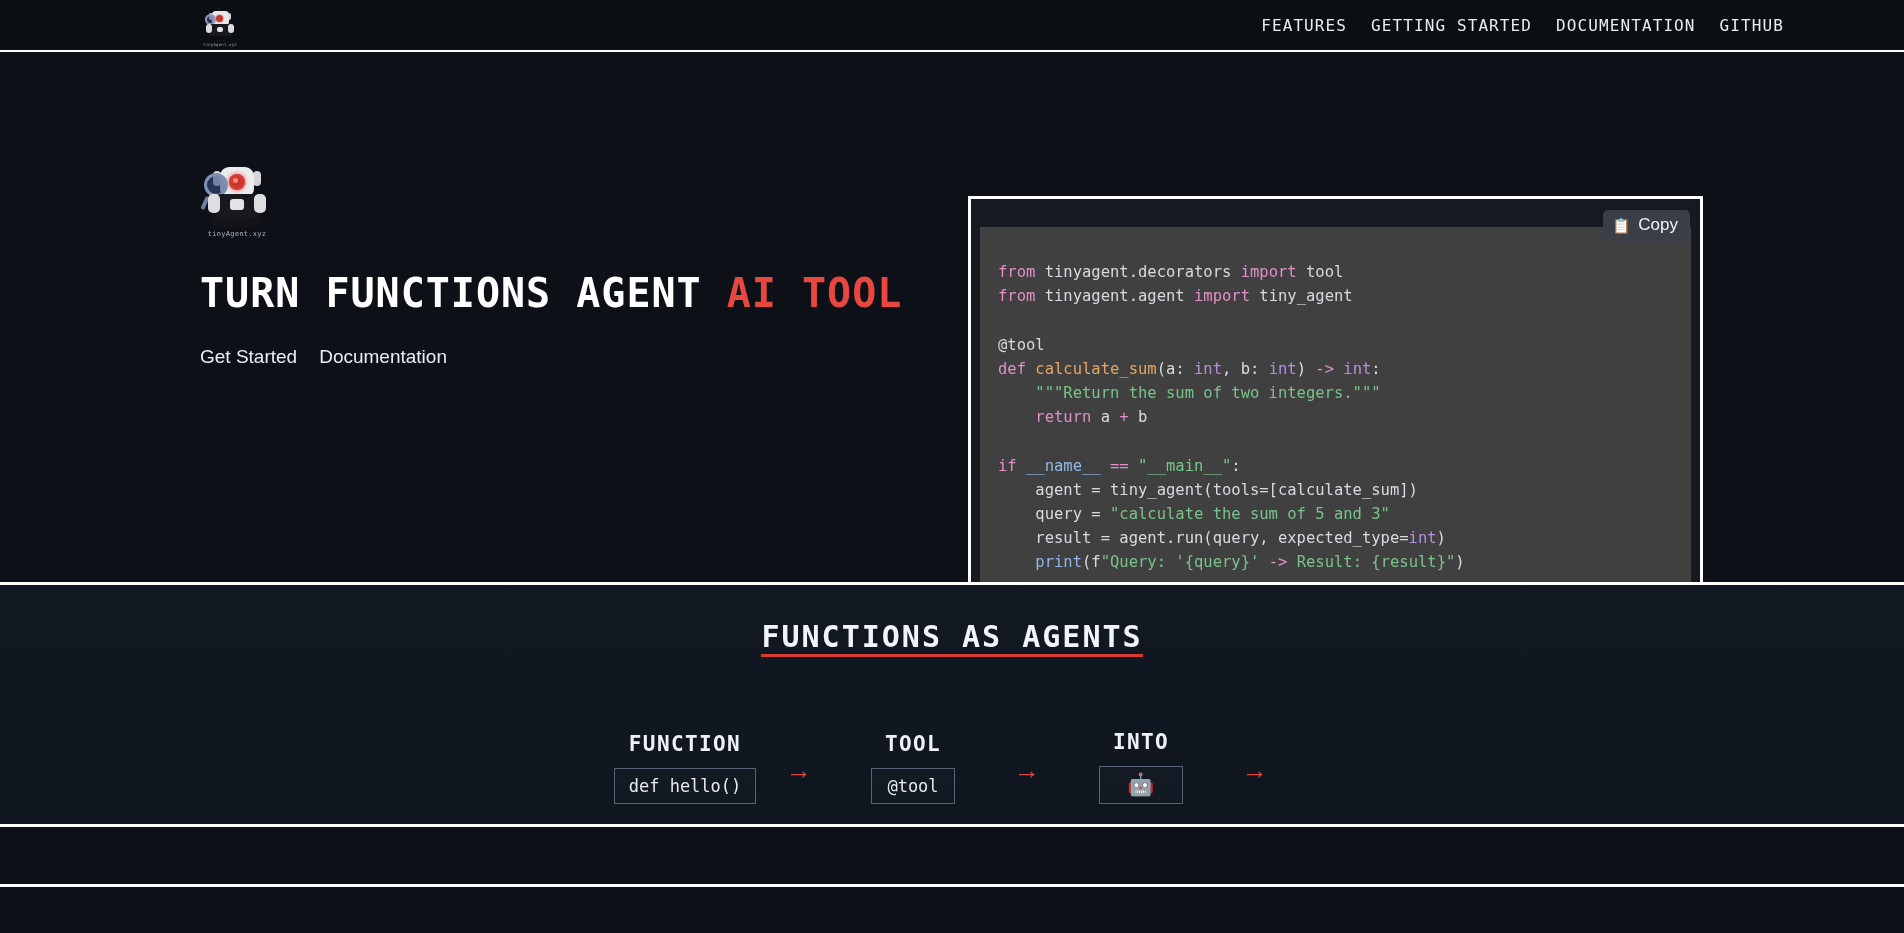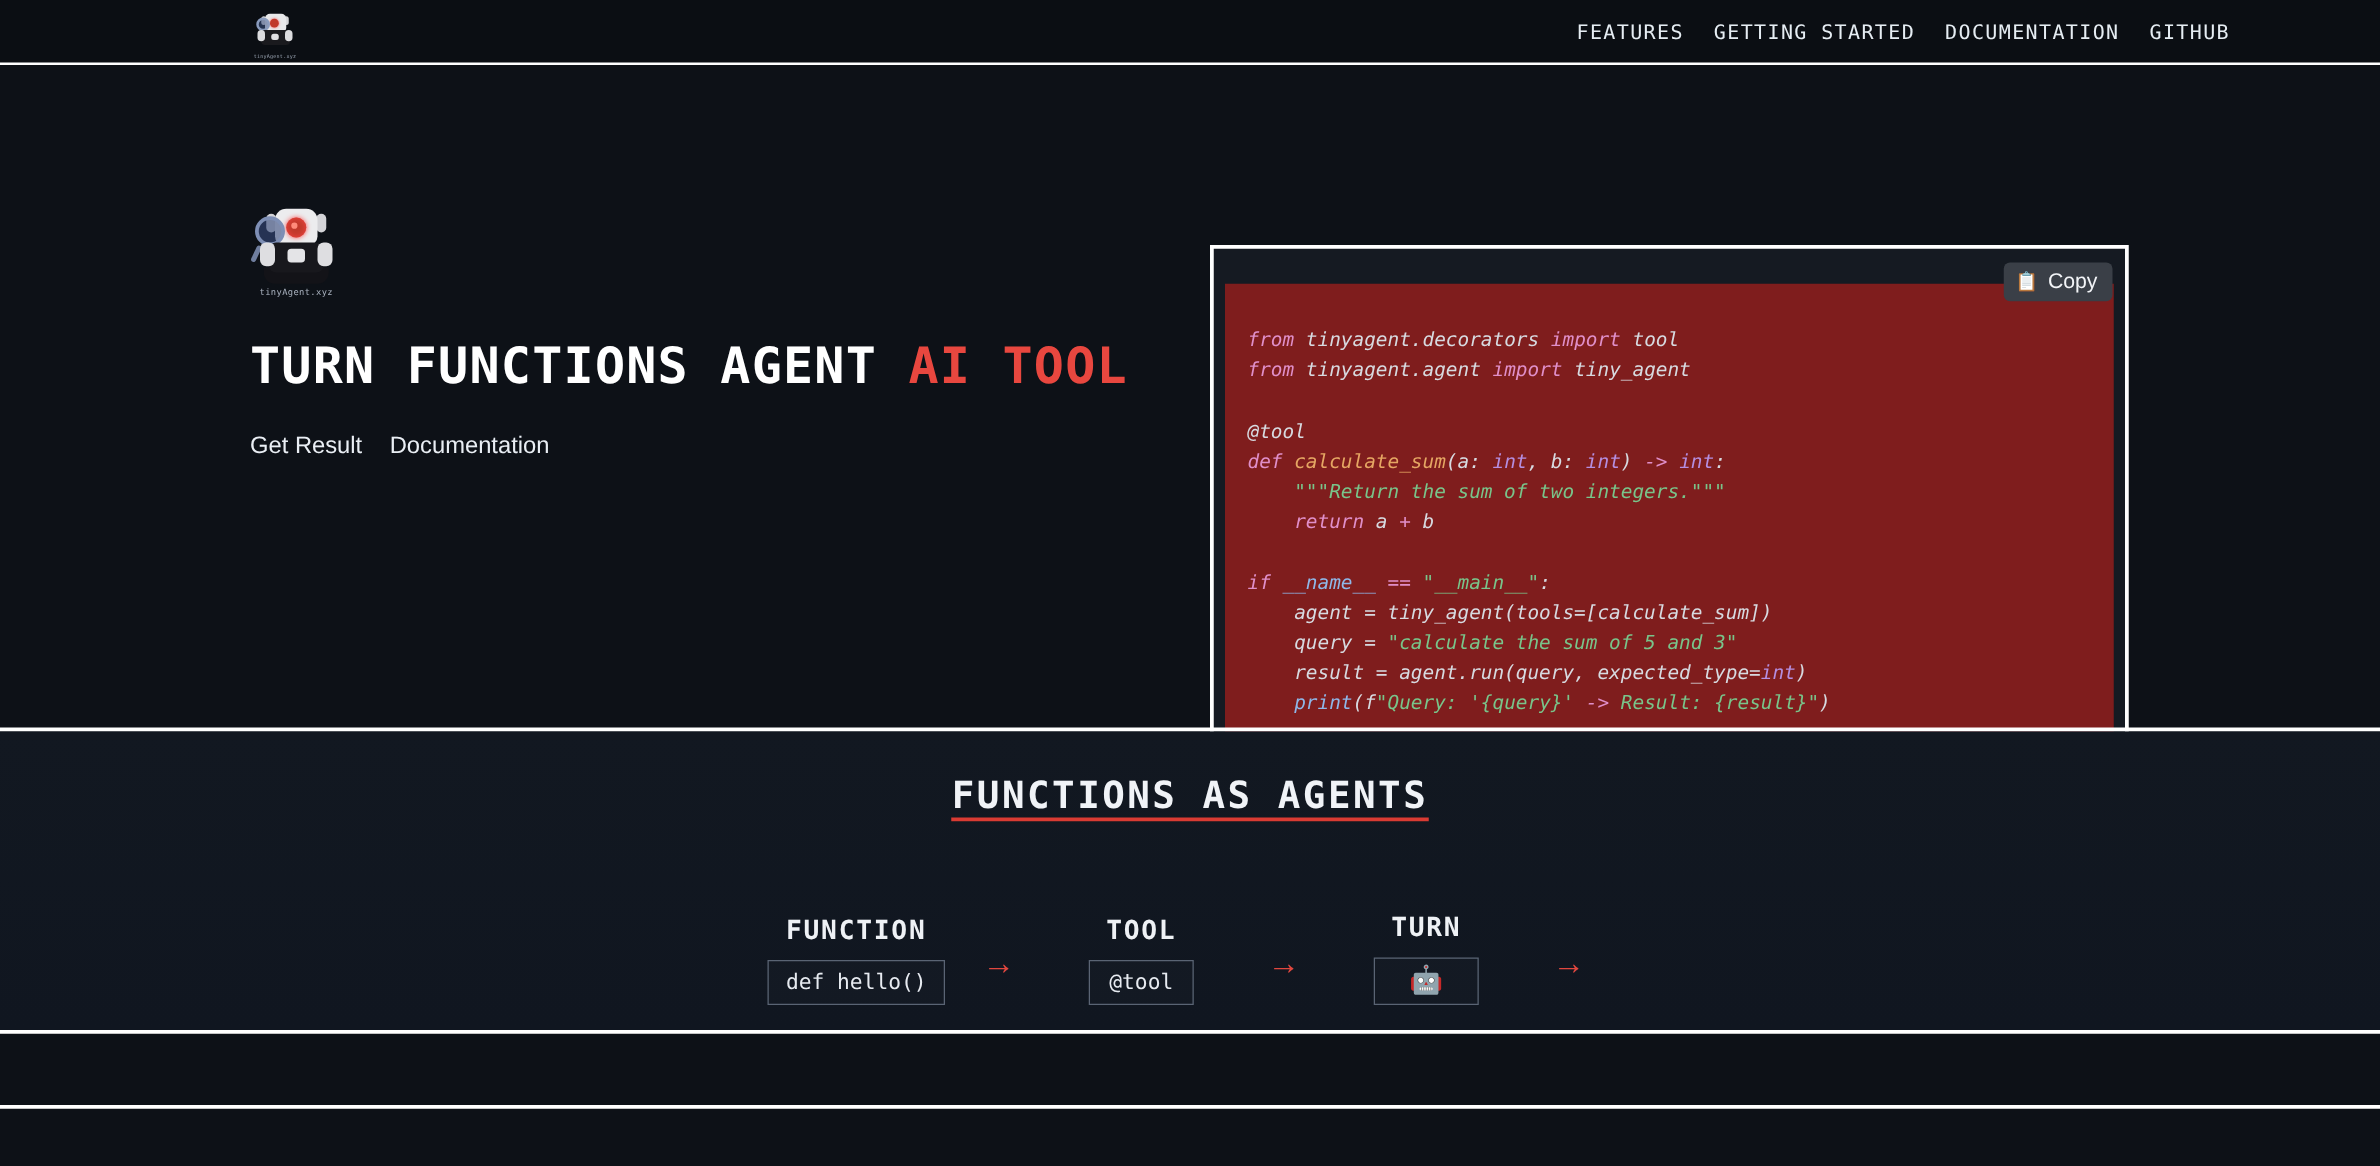--- a/index.html
+++ b/index.html
@@ -113,22 +113,21 @@
   
   .code-wrap {
     position: absolute;
     left: 968px; top: 144px;
     width: 735px; height: 405px;
     background: #151a22;
     border: 3px solid #ffffff;
   }
   .code-inner {
     position:absolute; left: 9px; top: 28px; right: 9px; bottom: 12px;
-    background: #7f1d1d;
-    font-style: italic;
+    background: #404040;
   }
   .copy-btn {
     position: absolute; right: 10px; top: 11px;
     background: #3a3f47;
     color: #f2f4f7;
     border-radius: 5px;
     padding: 5px 12px 6px 10px;
     font-size: 17px;
     display: flex; align-items: center; gap: 7px;
     cursor: pointer; z-index: 4;
@@ -235,21 +234,21 @@
           <div class="rb-sh-r"></div>
         <div class="rb-chest"></div>
       </div>
       <div class="hero-logo-text">tinyAgent.xyz</div>
     </div>
 
     <h1 class="hero-title"><span>TURN FUNCTIONS AGENT </span><span class="accent">AI TOOL</span></h1>
 
 
     <div class="hero-actions">
-      <a class="hero-btn" href="#">Get Result</a>
+      <a class="hero-btn" href="#">Get Started</a>
       <a class="hero-btn" href="#">Documentation</a>
     </div>
   </div>
 
   <div class="code-wrap">
     <div class="copy-btn">
       <span class="clip-icon">📋</span>
       <span>Copy</span>
     </div>
     <div class="code-inner">
@@ -277,21 +276,21 @@
         <div class="pstep-label">FUNCTION</div>
         <div class="pstep-box">def hello()</div>
       </div>
       <div class="parrow">→</div>
       <div class="pstep">
         <div class="pstep-label">TOOL</div>
         <div class="pstep-box">@tool</div>
       </div>
       <div class="parrow">→</div>
       <div class="pstep">
-        <div class="pstep-label">TURN</div>
+        <div class="pstep-label">INTO</div>
         <div class="pstep-box emoji">🤖</div>
       </div>
       <div class="parrow">→</div>
     </div>
 </div>
 
 <div class="band-a"></div>
 <div class="band-b"></div>
 
 </body></html>

